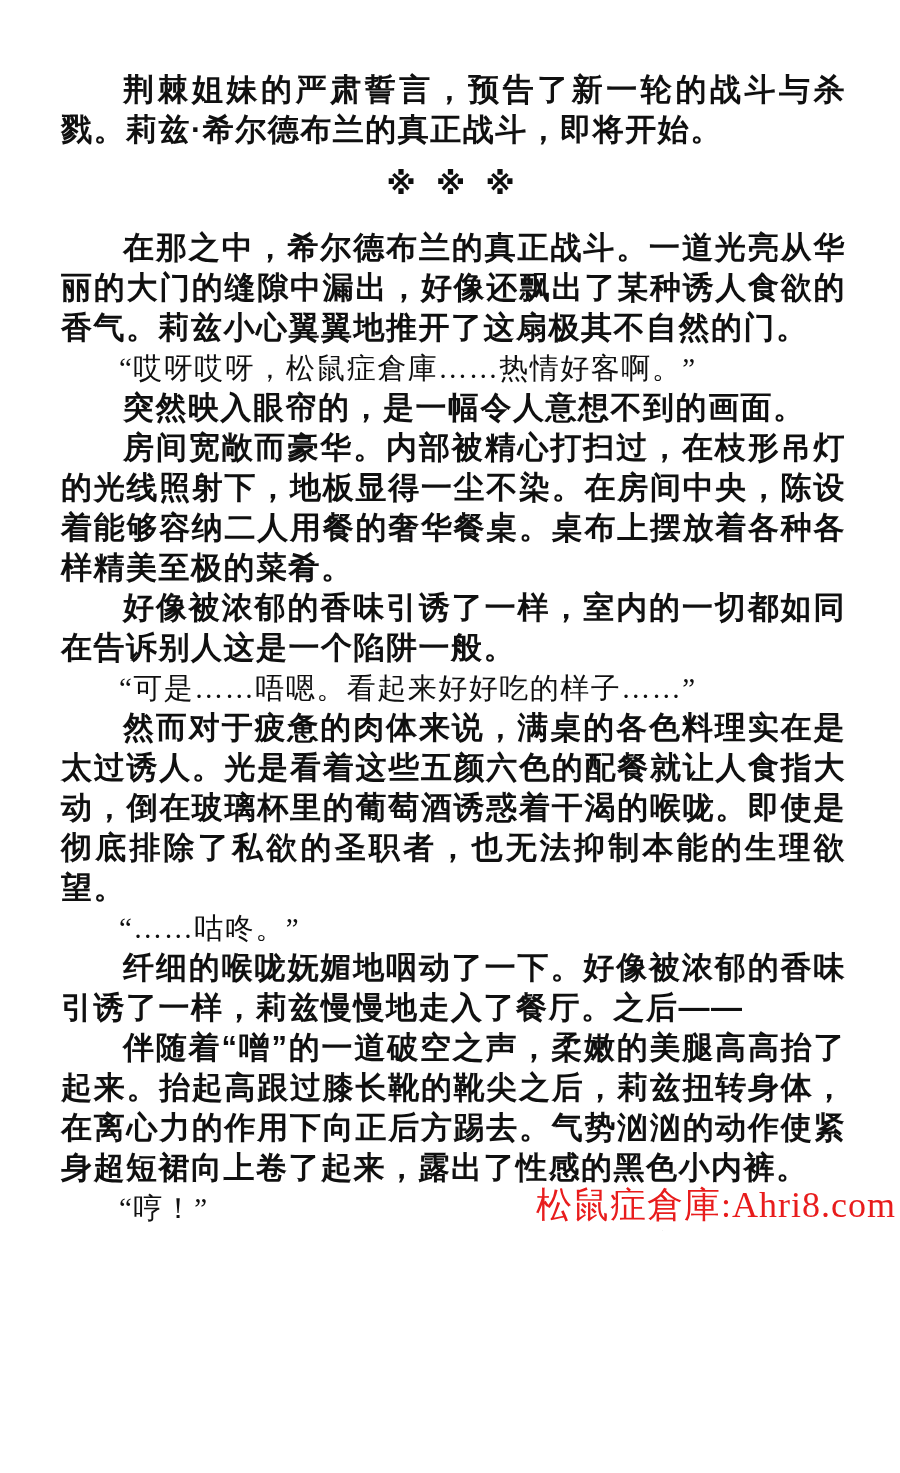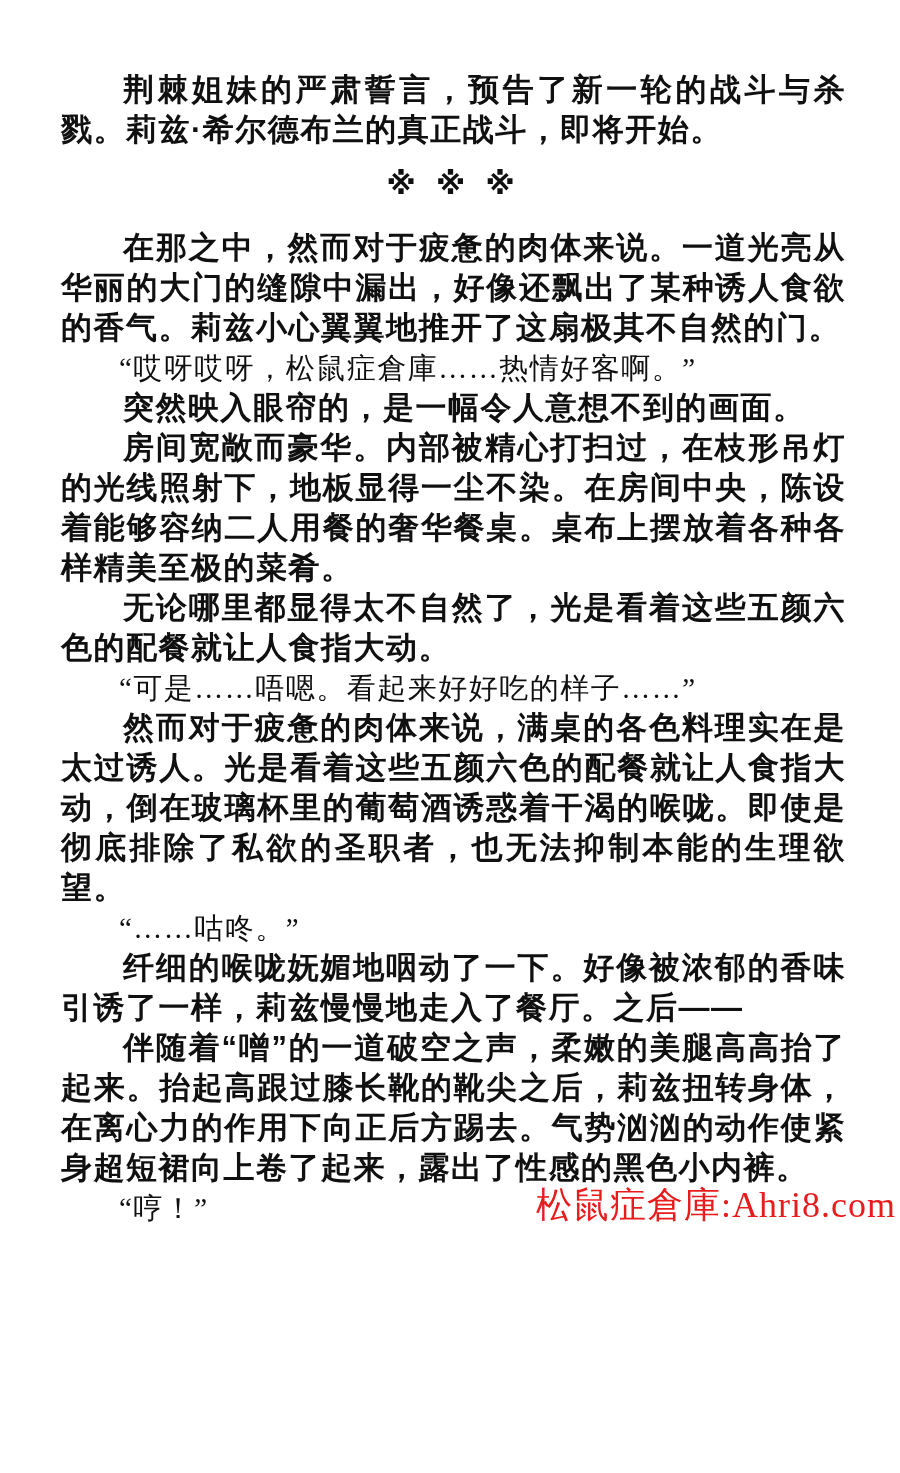--- a/index.html
+++ b/index.html
@@ -71,25 +71,25 @@
   }
 </style>
 </head>
 <body>
 
 <div class="page">
 
   <div class="text-block">
     <p class="narration">荆棘姐妹的严肃誓言，预告了新一轮的战斗与杀戮。莉兹·希尔德布兰的真正战斗，即将开始。</p>
     <p class="divider">※ ※ ※</p>
-    <p class="narration">在那之中，然而对于疲惫的肉体来说。一道光亮从华丽的大门的缝隙中漏出，好像还飘出了某种诱人食欲的香气。莉兹小心翼翼地推开了这扇极其不自然的门。</p>
+    <p class="narration">在那之中，希尔德布兰的真正战斗。一道光亮从华丽的大门的缝隙中漏出，好像还飘出了某种诱人食欲的香气。莉兹小心翼翼地推开了这扇极其不自然的门。</p>
     <p class="dialogue">“哎呀哎呀，松鼠症倉庫……热情好客啊。”</p>
     <p class="narration">突然映入眼帘的，是一幅令人意想不到的画面。</p>
     <p class="narration">房间宽敞而豪华。内部被精心打扫过，在枝形吊灯的光线照射下，地板显得一尘不染。在房间中央，陈设着能够容纳二人用餐的奢华餐桌。桌布上摆放着各种各样精美至极的菜肴。</p>
-    <p class="narration">无论哪里都显得太不自然了，光是看着这些五颜六色的配餐就让人食指大动。</p>
+    <p class="narration">好像被浓郁的香味引诱了一样，室内的一切都如同在告诉别人这是一个陷阱一般。</p>
     <p class="dialogue">“可是……唔嗯。看起来好好吃的样子……”</p>
     <p class="narration">然而对于疲惫的肉体来说，满桌的各色料理实在是太过诱人。光是看着这些五颜六色的配餐就让人食指大动，倒在玻璃杯里的葡萄酒诱惑着干渴的喉咙。即使是彻底排除了私欲的圣职者，也无法抑制本能的生理欲望。</p>
     <p class="dialogue">“……咕咚。”</p>
     <p class="narration">纤细的喉咙妩媚地咽动了一下。好像被浓郁的香味引诱了一样，莉兹慢慢地走入了餐厅。之后——</p>
     <p class="narration">伴随着“噌”的一道破空之声，柔嫩的美腿高高抬了起来。抬起高跟过膝长靴的靴尖之后，莉兹扭转身体，在离心力的作用下向正后方踢去。气势汹汹的动作使紧身超短裙向上卷了起来，露出了性感的黑色小内裤。</p>
     <p class="dialogue">“哼！”</p>
     <p class="narration">然而，荆棘姐妹对内衣走光这种小事毫不在意。消灭恶</p>
   </div>
 
   <div class="page-number">5</div>

